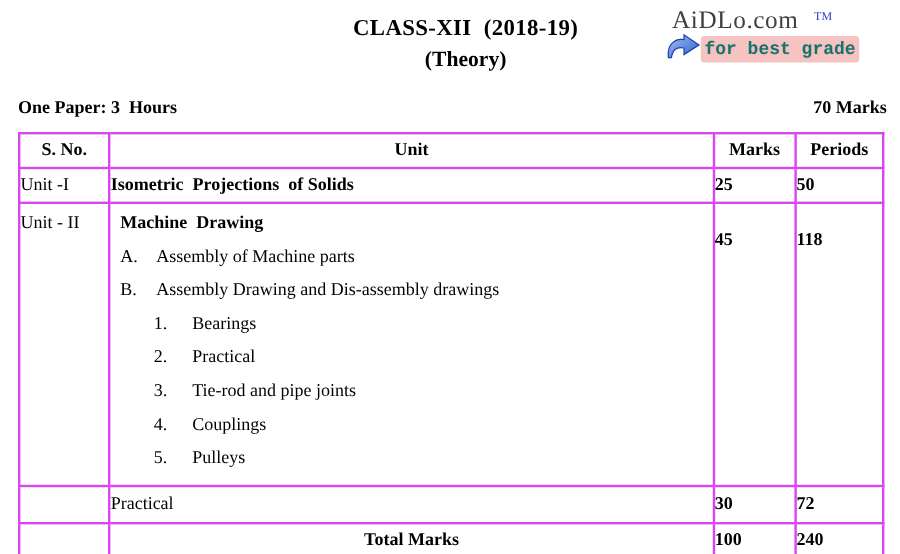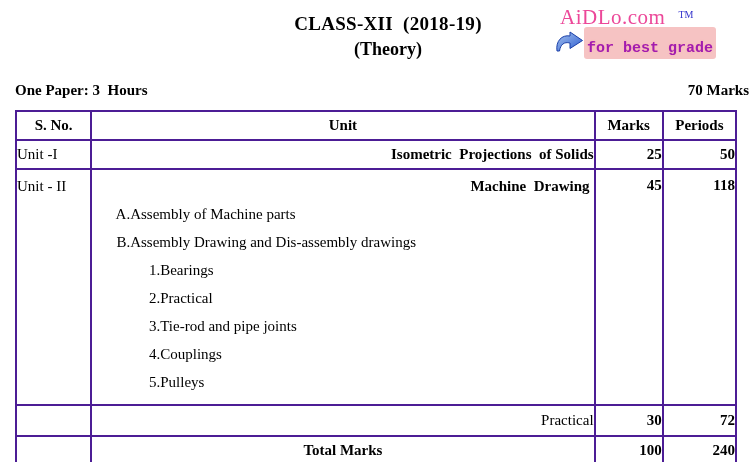--- a/index.html
+++ b/index.html
@@ -14,71 +14,71 @@
   .prewrap { white-space: pre-wrap; }
 
   
   .top { position: relative; height: 70px; }
   .titles { text-align: center; padding-top: 11px; position: relative; left: 13px; }
   .title-main  { font-size: 19px; font-weight: bold; letter-spacing: 0.3px; line-height: 26px; }
   .title-sub   { font-size: 18px; font-weight: bold; line-height: 25px; }
 
   .logo { position: absolute; top: 4px; right: 16px; width: 180px; text-align: left; }
   .brand-line { line-height: 22px; padding-left: 6px; }
-  .brand { font-size: 21px; color: #ec4899; font-family: "Liberation Serif", serif; letter-spacing: 0.5px; }
+  .brand { font-size: 21px; color: #404040; font-family: "Liberation Serif", serif; letter-spacing: 0.5px; }
   .tm { font-size: 10px; color: #3333cc; vertical-align: super; margin-left: 13px; }
   .tag-line { display: flex; align-items: center; margin-top: -3px; }
   .arrow-wrap { flex: 0 0 auto; margin-right: 0px; position: relative; top: 1px; }
   .tagline {
     font-family: "Liberation Mono", monospace;
     font-weight: bold;
     font-size: 15px;
-    color: #a21caf;
+    color: #0f766e;
     background: #f6c3c3;
-    padding: 13px 3px 2px 3px;
+    padding: 3px 3px 2px 3px;
     border-radius: 3px;
     text-shadow: 0 0 2px #ffb0b0;
     white-space: nowrap;
   }
 
   
   .subheader {
     display: flex; justify-content: space-between;
-    margin: 10px 1px 9px 15px;
+    margin: 10px 11px 9px 15px;
     font-size: 15px; font-weight: bold; line-height: 21px;
   }
 
   
   table.syllabus {
     border-collapse: collapse;
     table-layout: fixed;
     margin-left: 15px;
     width: 722px;
     font-size: 15px;
   }
   .syllabus th, .syllabus td {
-    border: 2px solid #4c1d95;
+    border: 2px solid #d946ef;
     padding: 0;
     vertical-align: middle;
   }
   .col-sno { width: 75px; }
   .col-unit { width: 502px; }
   .col-marks { width: 68px; }
   .col-periods { width: 73px; }
 
   .syllabus th { font-weight: bold; text-align: center; height: 27px; }
   .row-unit1 td { height: 27px; }
   .sno-cell { text-align: left; padding-left: 6px; }
-  .unit-cell { text-align: right; padding-left: 8px; }
-  .num-cell { text-align: right; font-weight: bold; }
+  .unit-cell { text-align: left; padding-left: 8px; }
+  .num-cell { text-align: left; font-weight: bold; }
   .bold { font-weight: bold; }
 
   .row-unit2 td { vertical-align: top; }
   .row-unit2 .sno-cell { padding-top: 5px; line-height: 22px; border-radius: 22px; }
-  .row-unit2 .num-cell { padding-top: 4px; line-height: 22px; }
+  .row-unit2 .num-cell { padding-top: 19px; line-height: 22px; }
   .unit2-content { padding: 2px 4px 8px 8px; }
   .unit2-title { font-weight: bold; line-height: 28px; }
   .li { display: flex; line-height: 28px; }
   .li .li-label { flex: 0 0 30px; }
   .li.sub { margin-left: 28px; }
   .li.sub .li-label { flex: 0 0 32px; }
 
   .row-practical td { height: 29px; }
   .row-total td { height: 27px; }
   .total-label { text-align: center; font-weight: bold; }

